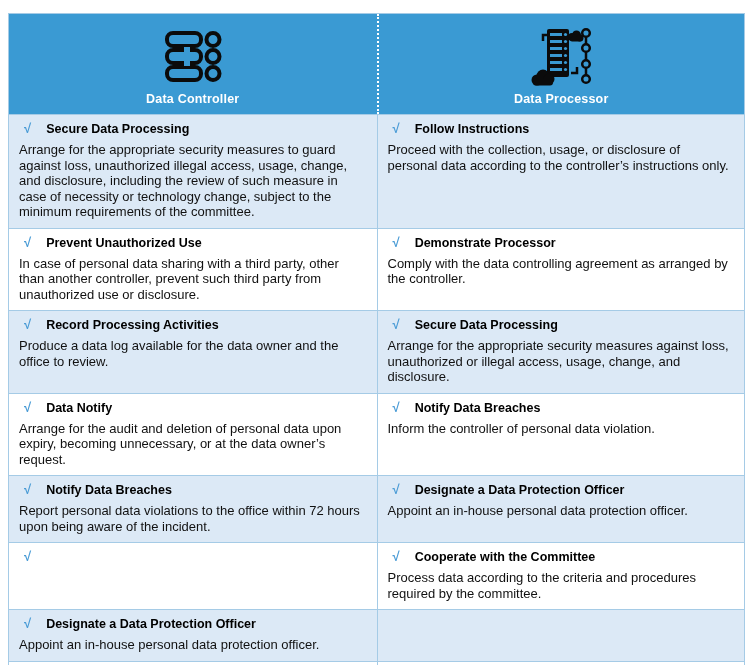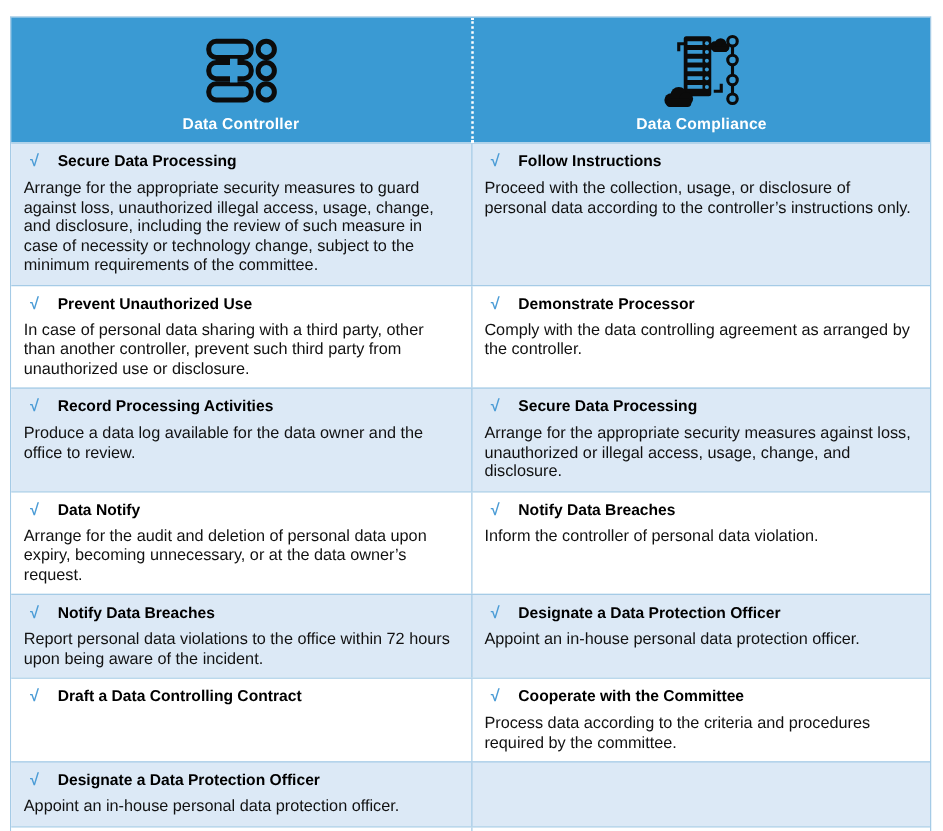--- a/index.html
+++ b/index.html
@@ -140,21 +140,21 @@
             </g>
             <line x1="57" y1="7" x2="57" y2="53" stroke="#0b0b0b" stroke-width="2.5"></line>
             <g fill="#3a9ad3" stroke="#0b0b0b" stroke-width="2.5">
               <circle cx="57" cy="7" r="3.8"></circle>
               <circle cx="57" cy="22" r="3.8"></circle>
               <circle cx="57" cy="38" r="3.8"></circle>
               <circle cx="57" cy="53" r="3.8"></circle>
             </g>
           </svg>
         </div>
-        <div class="header-label">Data Compliance</div>
+        <div class="header-label">Data Processor</div>
       </div>
     </div>
 
     <div class="row alt">
       <div class="cell">
         <div class="duty-title">
           <span class="check">√</span>
           <span>Secure Data Processing</span>
         </div>
         <p class="duty-body">Arrange for the appropriate security measures to guard against loss, unauthorized illegal access, usage, change, and disclosure, including the review of such measure in case of necessity or technology change, subject to the minimum requirements of the committee.</p>
@@ -233,21 +233,20 @@
           <span>Designate a Data Protection Officer</span>
         </div>
         <p class="duty-body">Appoint an in-house personal data protection officer.</p>
       </div>
     </div>
 
     <div class="row">
       <div class="cell">
         <div class="duty-title">
           <span class="check">√</span>
-          <span>Draft a Data Controlling Contract</span>
         </div>
       </div>
       <div class="cell right">
         <div class="duty-title">
           <span class="check">√</span>
           <span>Cooperate with the Committee</span>
         </div>
         <p class="duty-body">Process data according to the criteria and procedures required by the committee.</p>
       </div>
     </div>

